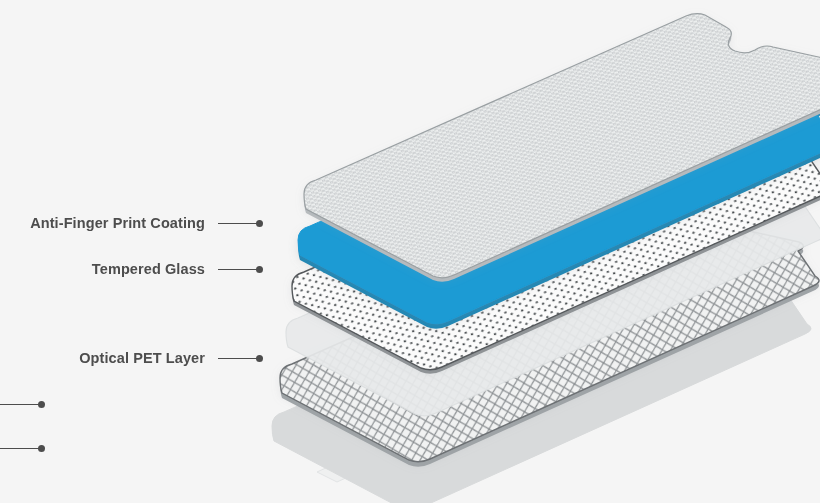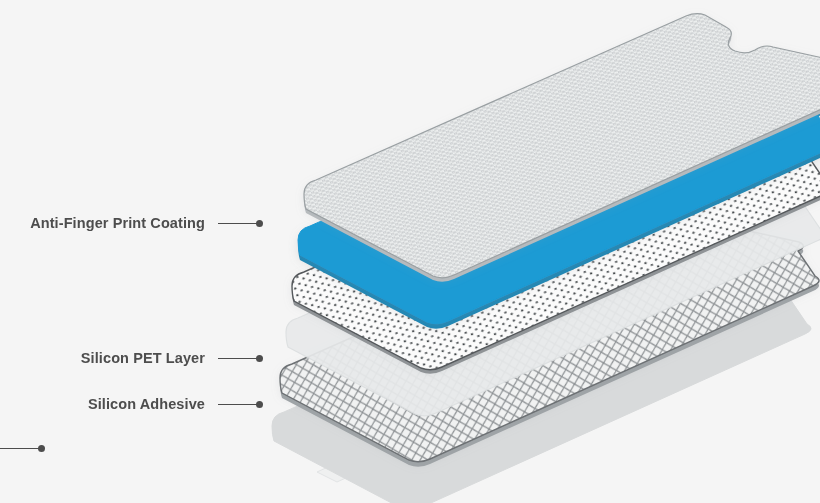--- a/index.html
+++ b/index.html
@@ -149,32 +149,38 @@
   <div class="legend">
 
     <div class="legend-row" style="top:175px">
       <span class="legend-label">Anti-Finger Print Coating</span>
       <span class="leader">
         <span class="leader-line"></span>
           <span class="leader-dot"></span>
       </span>
     </div>
 
+    <div class="legend-row" style="top:221px">
+      <span class="legend-label">Tempered Glass</span>
+      <span class="leader">
+        <span class="leader-line"></span>
+          <span class="leader-dot"></span>
+      </span>
+    </div>
 
 
     <div class="legend-row" style="top:310px">
-      <span class="legend-label">Silicon PET Layer</span>
+      <span class="legend-label">Optical PET Layer</span>
       <span class="leader">
         <span class="leader-line"></span>
           <span class="leader-dot"></span>
       </span>
     </div>
 
     <div class="legend-row" style="top:356px">
-      <span class="legend-label">Silicon Adhesive</span>
       <span class="leader">
         <span class="leader-line"></span>
           <span class="leader-dot"></span>
       </span>
     </div>
 
     <div class="legend-row" style="top:400px">
       <span class="leader">
         <span class="leader-line"></span>
           <span class="leader-dot"></span>

